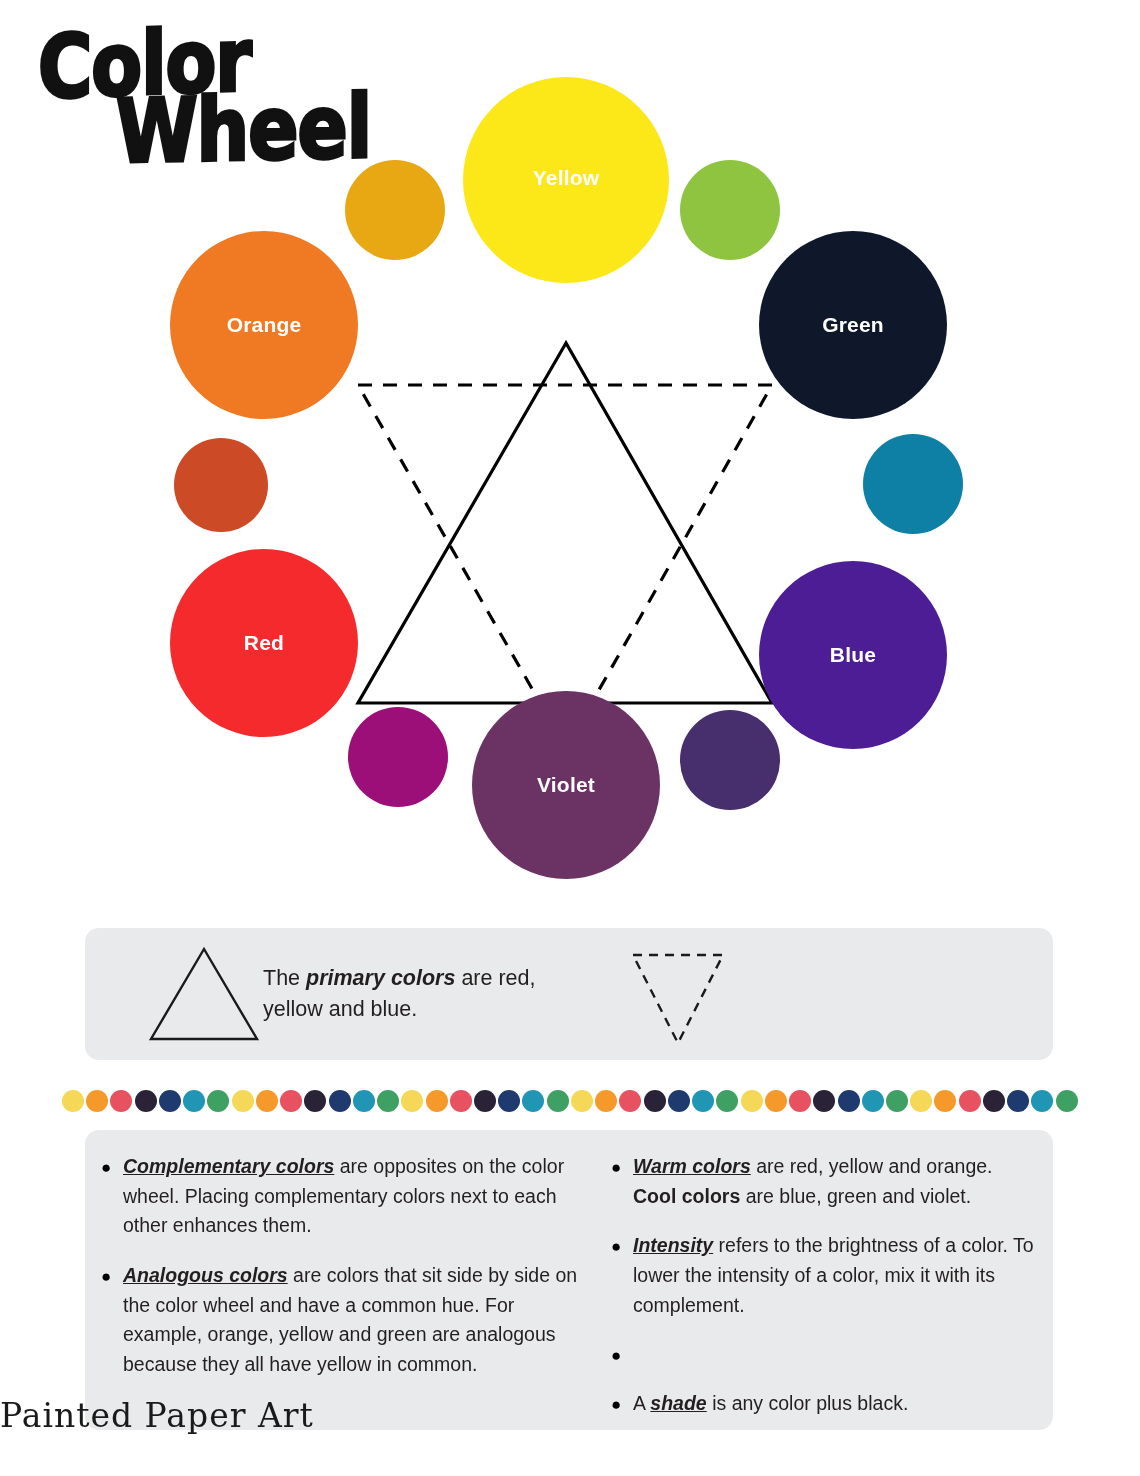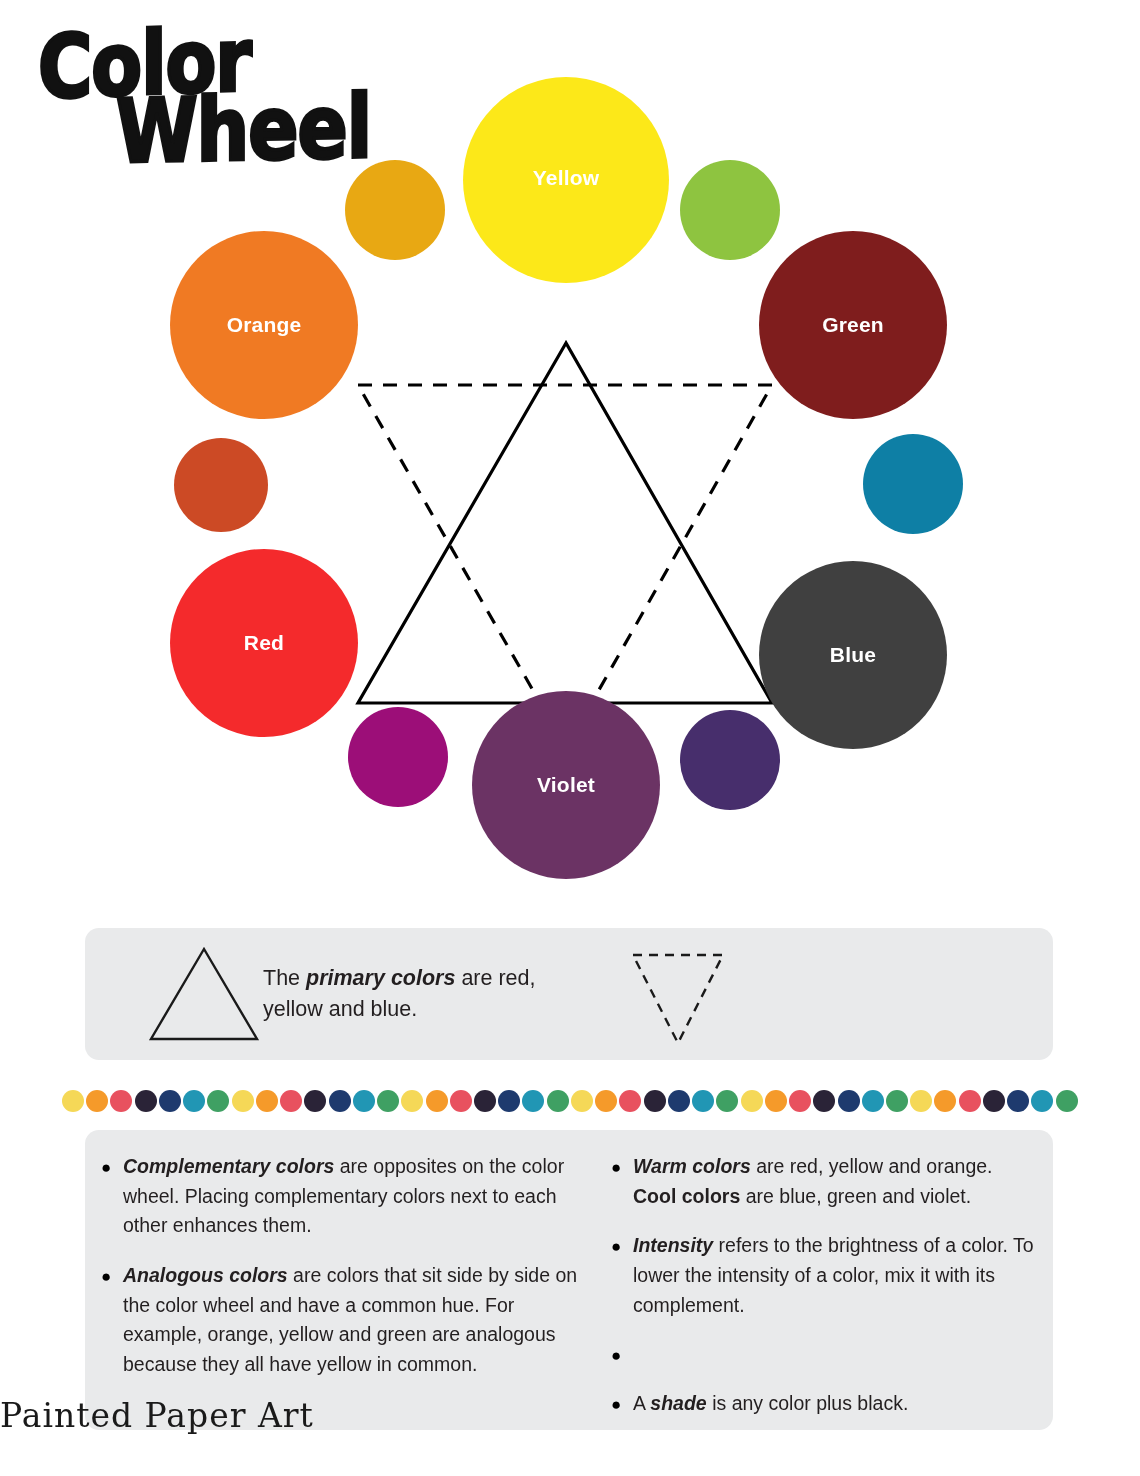--- a/index.html
+++ b/index.html
@@ -159,21 +159,21 @@
     font-size: 17px;
     line-height: 1.5;
     padding-top: 3px;
     color: #000;
   }
   .bullet-text {
     font-size: 19.5px;
     line-height: 1.52;
     color: #231f20;
   }
-  .bullet-text b { font-weight: bold; font-style: italic; }
+  .bullet-text b { font-weight: bold; font-style: italic; text-decoration: underline; }
   .bullet-text .plainbold { font-weight: bold; font-style: normal; }
 
   
   #footer-brand {
     position: absolute;
     left: 0;
     top: 1396px;
     width: 1140px;
     font-family: "DejaVu Serif", serif;
     font-size: 33px;
@@ -193,25 +193,25 @@
 <div id="wheel">
   <svg id="wheel-lines" viewBox="0 0 1140 845">
     <polygon id="tri-primary" fill="none" stroke="#000000" stroke-width="3.2" points="566,283 358,643 772,643"></polygon>
     <polygon id="tri-secondary" fill="none" stroke="#000000" stroke-width="3.2" stroke-dasharray="14 11" points="358,325 772,325 566,688"></polygon>
   </svg>
   <div id="swatch-layer">
       <div class="swatch" style="left: 463px; top: 17px; width: 206px; height: 206px; background: rgb(252, 232, 25);">
         <span class="swatch-label" style="transform: translateY(-2px);">Yellow</span>
       </div>
       <div class="swatch" style="left: 680px; top: 100px; width: 100px; height: 100px; background: rgb(142, 196, 64);"></div>
-      <div class="swatch" style="left: 759px; top: 171px; width: 188px; height: 188px; background: #7f1d1d;">
+      <div class="swatch" style="left: 759px; top: 171px; width: 188px; height: 188px; background: #0f172a;">
         <span class="swatch-label">Green</span>
       </div>
       <div class="swatch" style="left: 863px; top: 374px; width: 100px; height: 100px; background: rgb(14, 127, 165);"></div>
-      <div class="swatch" style="left: 759px; top: 501px; width: 188px; height: 188px; background: #404040;">
+      <div class="swatch" style="left: 759px; top: 501px; width: 188px; height: 188px; background: #4c1d95;">
         <span class="swatch-label">Blue</span>
       </div>
       <div class="swatch" style="left: 680px; top: 650px; width: 100px; height: 100px; background: rgb(71, 46, 108);"></div>
       <div class="swatch" style="left: 472px; top: 631px; width: 188px; height: 188px; background: rgb(107, 51, 100);">
         <span class="swatch-label">Violet</span>
       </div>
       <div class="swatch" style="left: 348px; top: 647px; width: 100px; height: 100px; background: rgb(156, 14, 120);"></div>
       <div class="swatch" style="left: 170px; top: 489px; width: 188px; height: 188px; background: rgb(244, 42, 44);">
         <span class="swatch-label">Red</span>
       </div>

